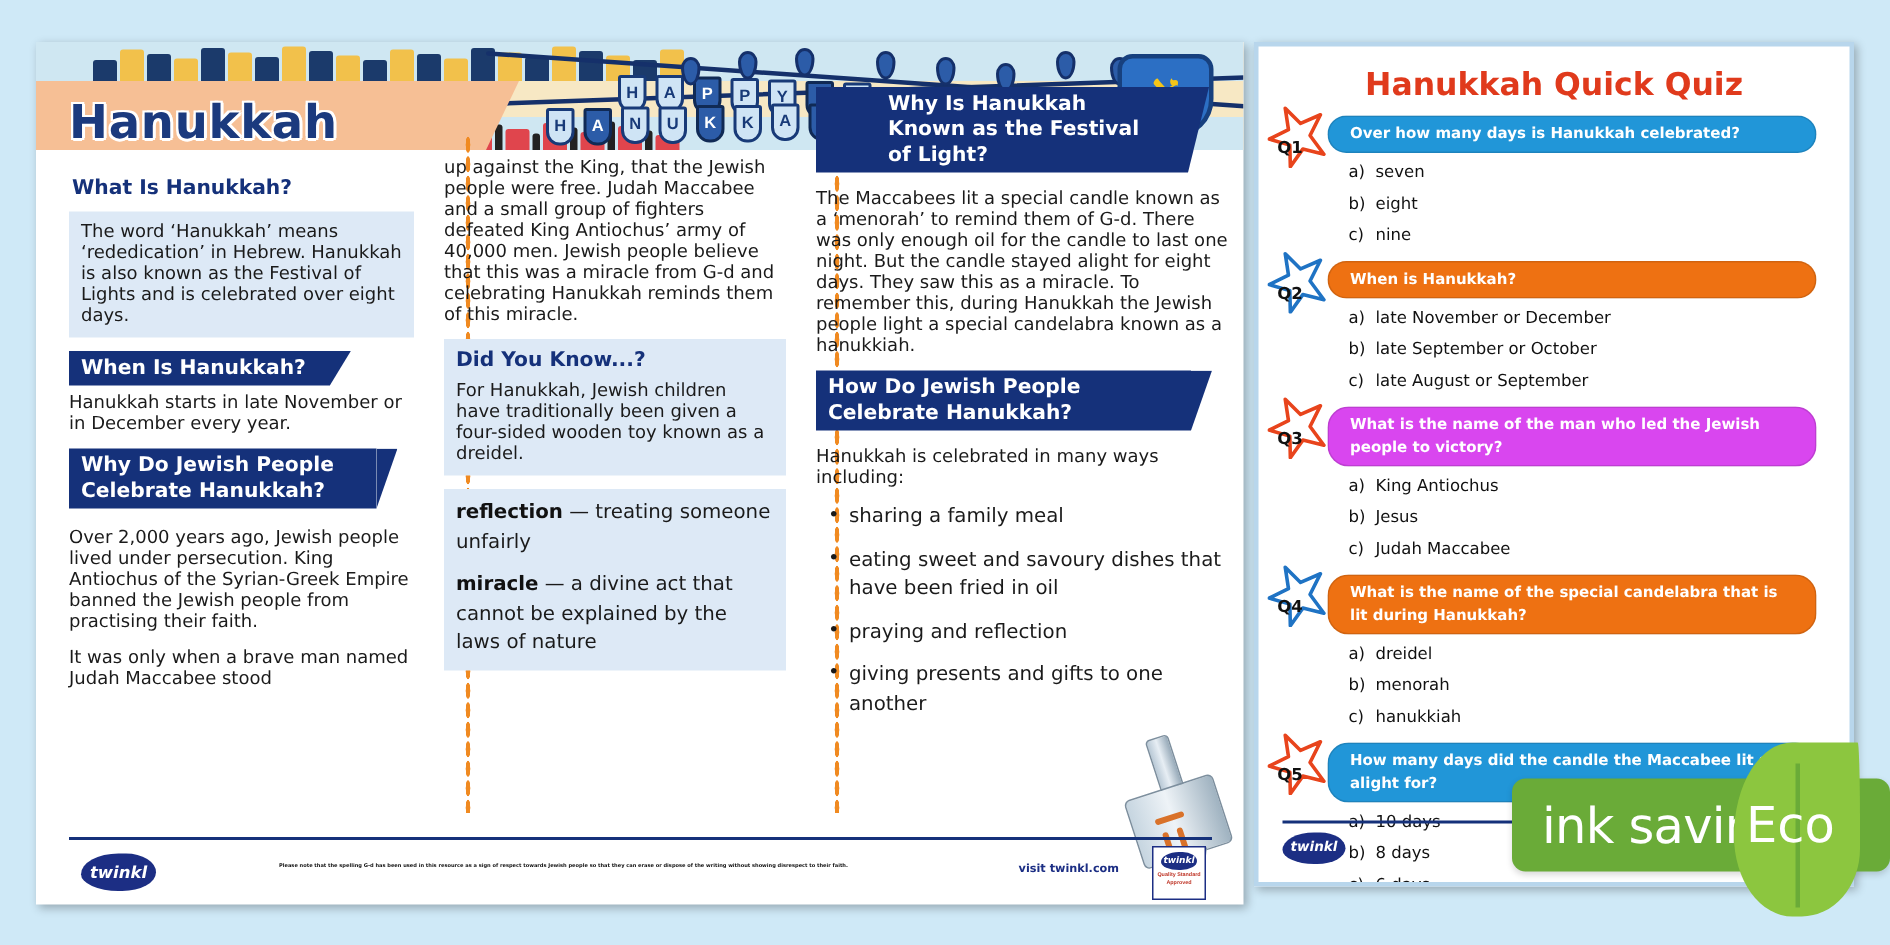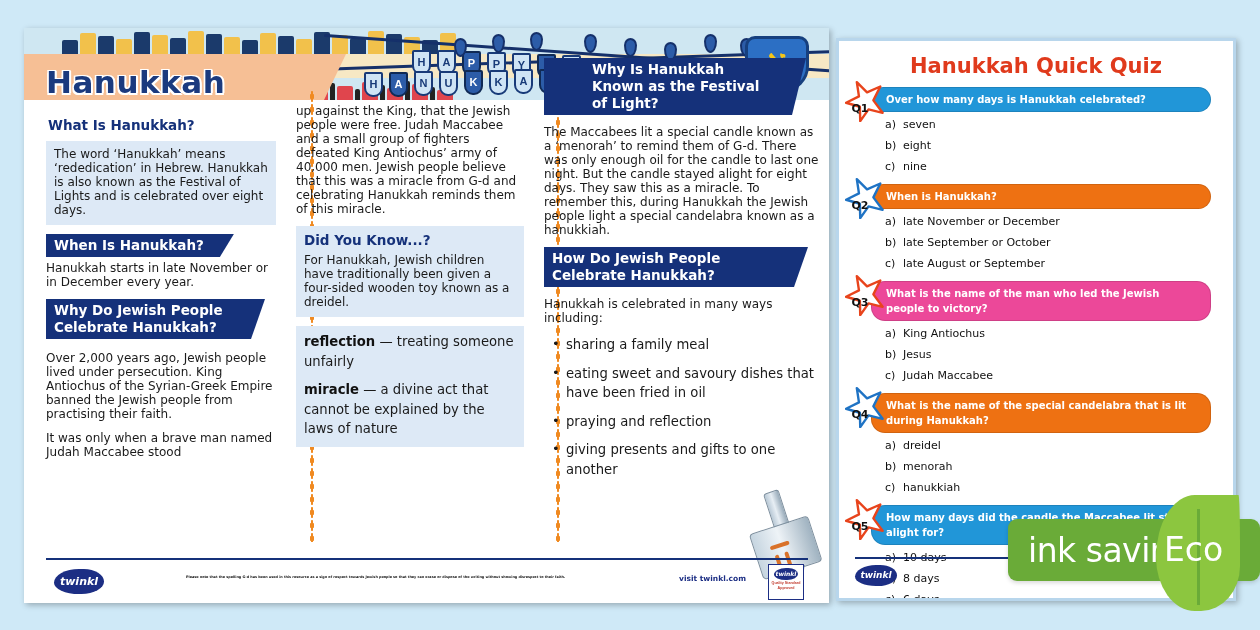--- a/index.html
+++ b/index.html
@@ -201,33 +201,33 @@
   .badge .bl {
     margin: 3px auto 1px; width: 24px; height: 12px; background: #1c2e84;
     border-radius: 50% 40% 45% 50% / 55% 50% 50% 45%;
     color: #fff; font-size: 6px; font-weight: bold; font-style: italic; line-height: 12px;
     font-family: "DejaVu Sans", sans-serif;
   }
   .badge .bt { font-size: 3.6px; color: #c0392b; font-weight: bold; line-height: 5px; }
 
   
   .page2 {
-    position: absolute; left: 836px; top: 38px;
+    position: absolute; left: 836px; top: 28px;
     width: 400px; height: 563px;
     background: #ffffff;
     border: 3px solid #b8d6ec;
     box-shadow: 2px 2px 6px rgba(0,0,0,.28);
     overflow: hidden;
   }
   .quiz-title {
     text-align: center; margin-top: 13px;
     font-family: "DejaVu Sans", sans-serif;
     font-size: 21px; font-weight: bold; color: #e03a1c;
   }
-  .qblock { position: relative; margin: 9px 0 0 0; padding-left: 0; }
+  .qblock { position: relative; margin: 9px 0 0 0; padding-left: 14px; }
   .star {
     position: absolute; left: 6px; top: -7px; width: 42px; height: 42px;
     z-index: 4;
   }
   .qnum {
     position: absolute; left: 0; top: 0; width: 42px; height: 42px;
     display: flex; align-items: center; justify-content: center;
     font-family: "DejaVu Sans", sans-serif;
     font-size: 11px; font-weight: bold; color: #111;
     z-index: 5;
@@ -495,21 +495,21 @@
             <div class="opt"><span class="lbl">a)</span><span>late November or December</span></div>
             <div class="opt"><span class="lbl">b)</span><span>late September or October</span></div>
             <div class="opt"><span class="lbl">c)</span><span>late August or September</span></div>
           </div>
         </div>
         <div class="qblock">
           <svg class="star" viewBox="0 0 42 42">
             <polygon points="21,1 26.2,14.4 40.6,13.5 29.6,22.8 34.2,36.5 21,28.4 7.8,36.5 12.4,22.8 1.4,13.5 15.8,14.4" fill="#ffffff" stroke="#e8441c" stroke-width="2.4" stroke-linejoin="round" transform="rotate(-95 21 21)"></polygon>
           </svg>
           <div class="qnum">Q3</div>
-          <div class="qbar" style="background: #ec4899;">What is the name of the man who led the Jewish people to victory?</div>
+          <div class="qbar" style="background: #d946ef;">What is the name of the man who led the Jewish people to victory?</div>
           <div class="opts">
             <div class="opt"><span class="lbl">a)</span><span>King Antiochus</span></div>
             <div class="opt"><span class="lbl">b)</span><span>Jesus</span></div>
             <div class="opt"><span class="lbl">c)</span><span>Judah Maccabee</span></div>
           </div>
         </div>
         <div class="qblock">
           <svg class="star" viewBox="0 0 42 42">
             <polygon points="21,1 26.2,14.4 40.6,13.5 29.6,22.8 34.2,36.5 21,28.4 7.8,36.5 12.4,22.8 1.4,13.5 15.8,14.4" fill="#ffffff" stroke="#1f73c4" stroke-width="2.4" stroke-linejoin="round" transform="rotate(-95 21 21)"></polygon>
           </svg>

